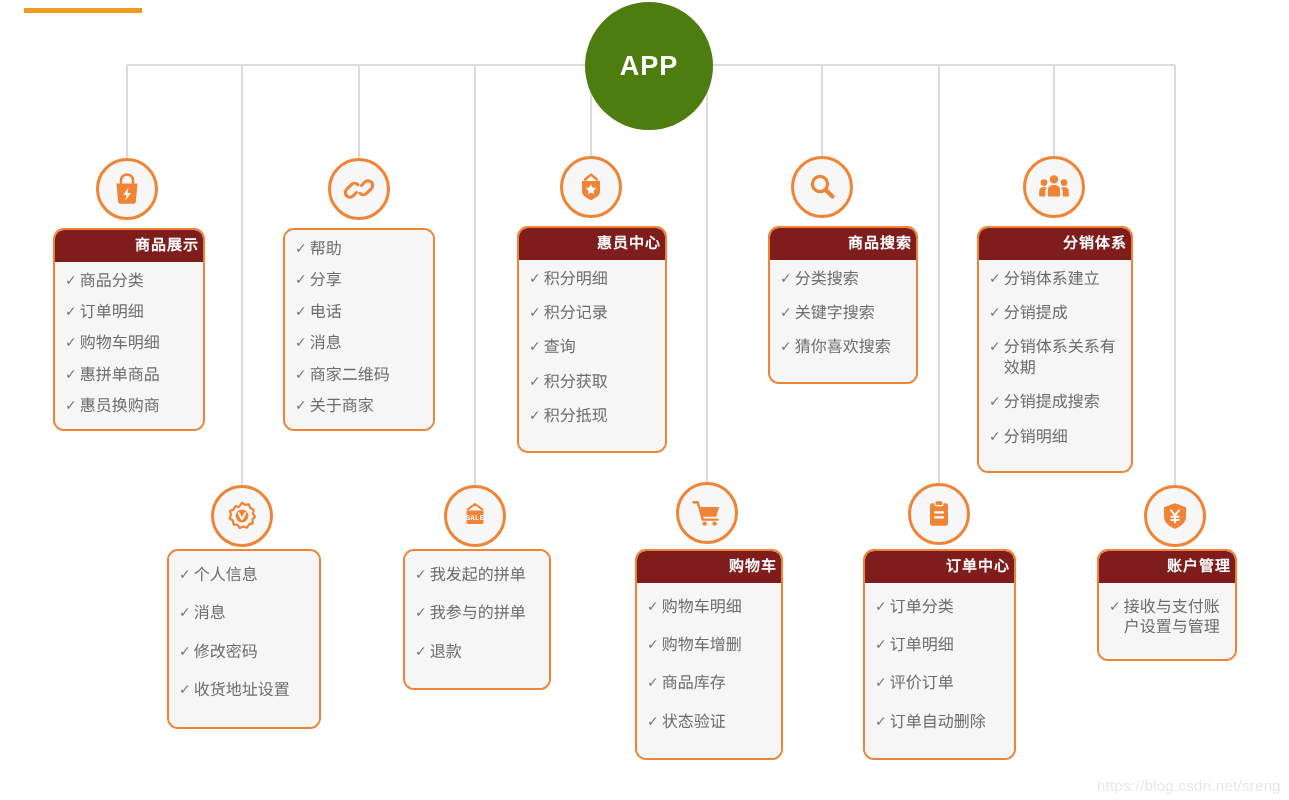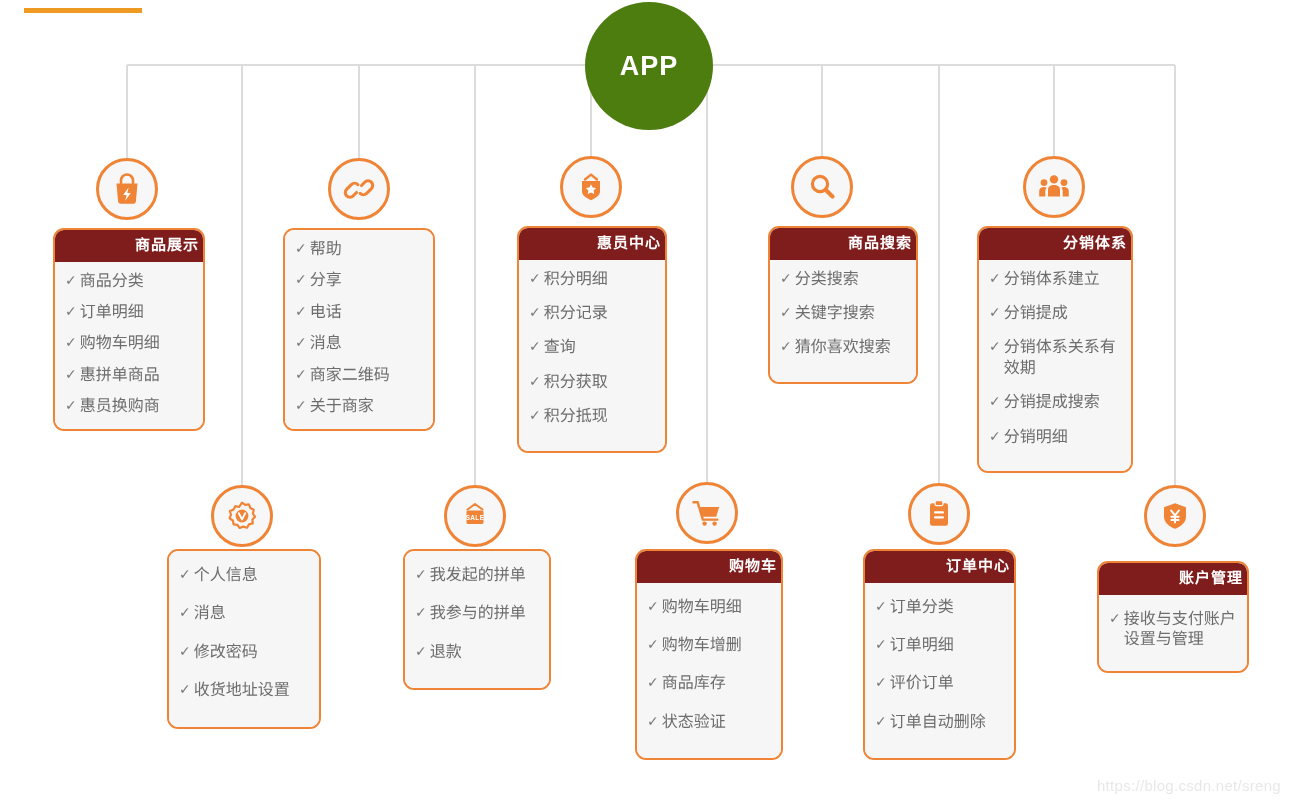--- a/index.html
+++ b/index.html
@@ -436,21 +436,21 @@
       <svg width="28" height="30" viewBox="0 0 28 30">
         <path d="M14 2.2 L25 6.2 v9.2c0 6.2-5 10-11 12.4-6-2.4-11-6.2-11-12.4V6.2z" fill="#F08436"></path>
         <g stroke="#FFFFFF" stroke-width="1.9" stroke-linecap="round" fill="none">
           <path d="M10 9.4 L14 14.4 L18 9.4"></path>
           <path d="M10.4 15.8 H17.6"></path>
           <path d="M10.4 19 H17.6"></path>
           <path d="M14 14.4 V21.4"></path>
         </g>
       </svg>
     </div>
-    <div class="card" style="left:1097px;top:549px;width:152px;margin-top:12px;">
+    <div class="card" style="left:1097px;top:549px;width:140px;">
       <div class="card-header">账户管理</div>
       <div class="card-body" style="padding-top:14px;padding-bottom:20px;">
         <div class="card-item">
             <span class="check">✓</span>
             <span class="txt">接收与支付账户设置与管理</span>
           </div>
       </div>
     </div>
   </div>
 

